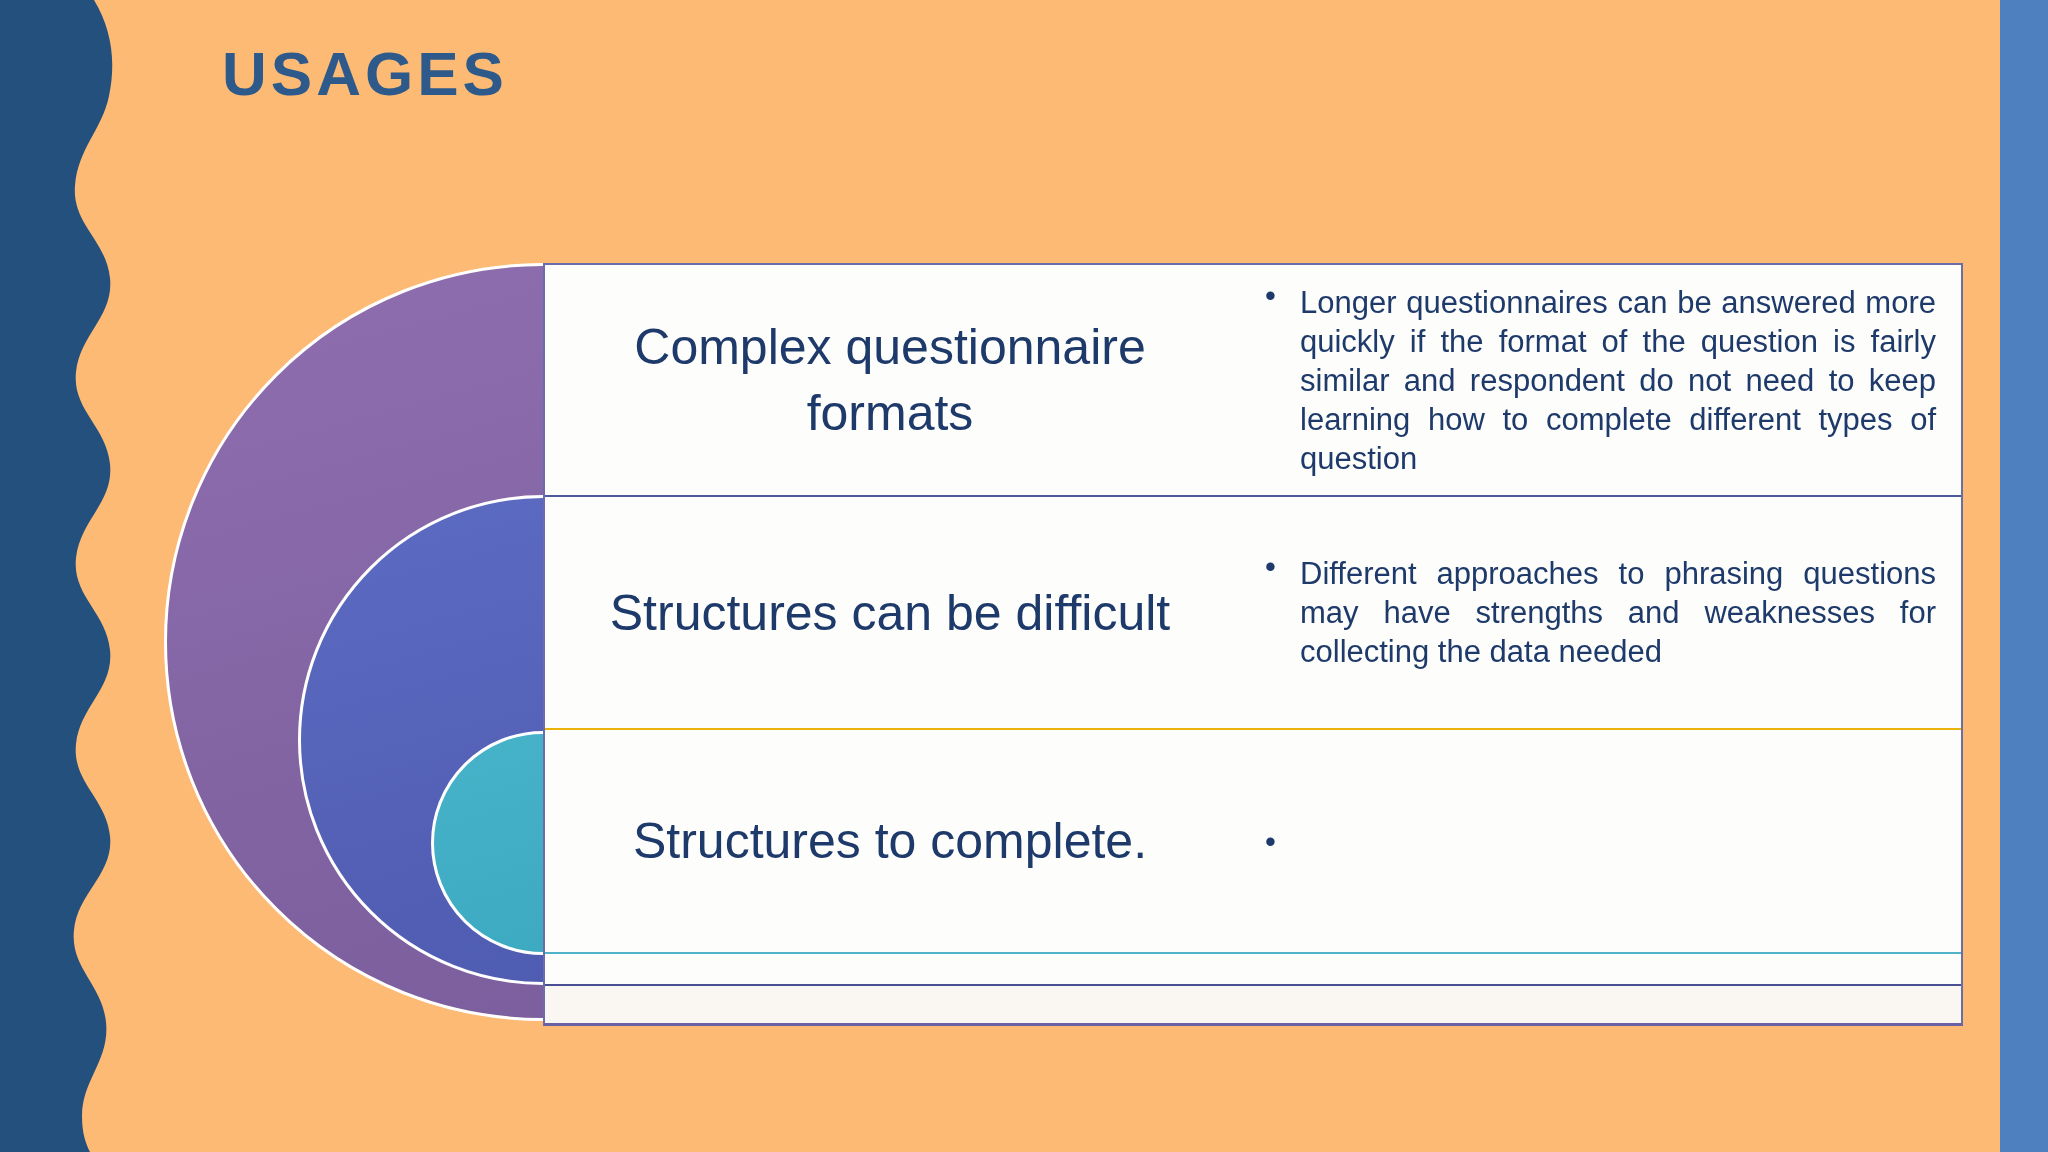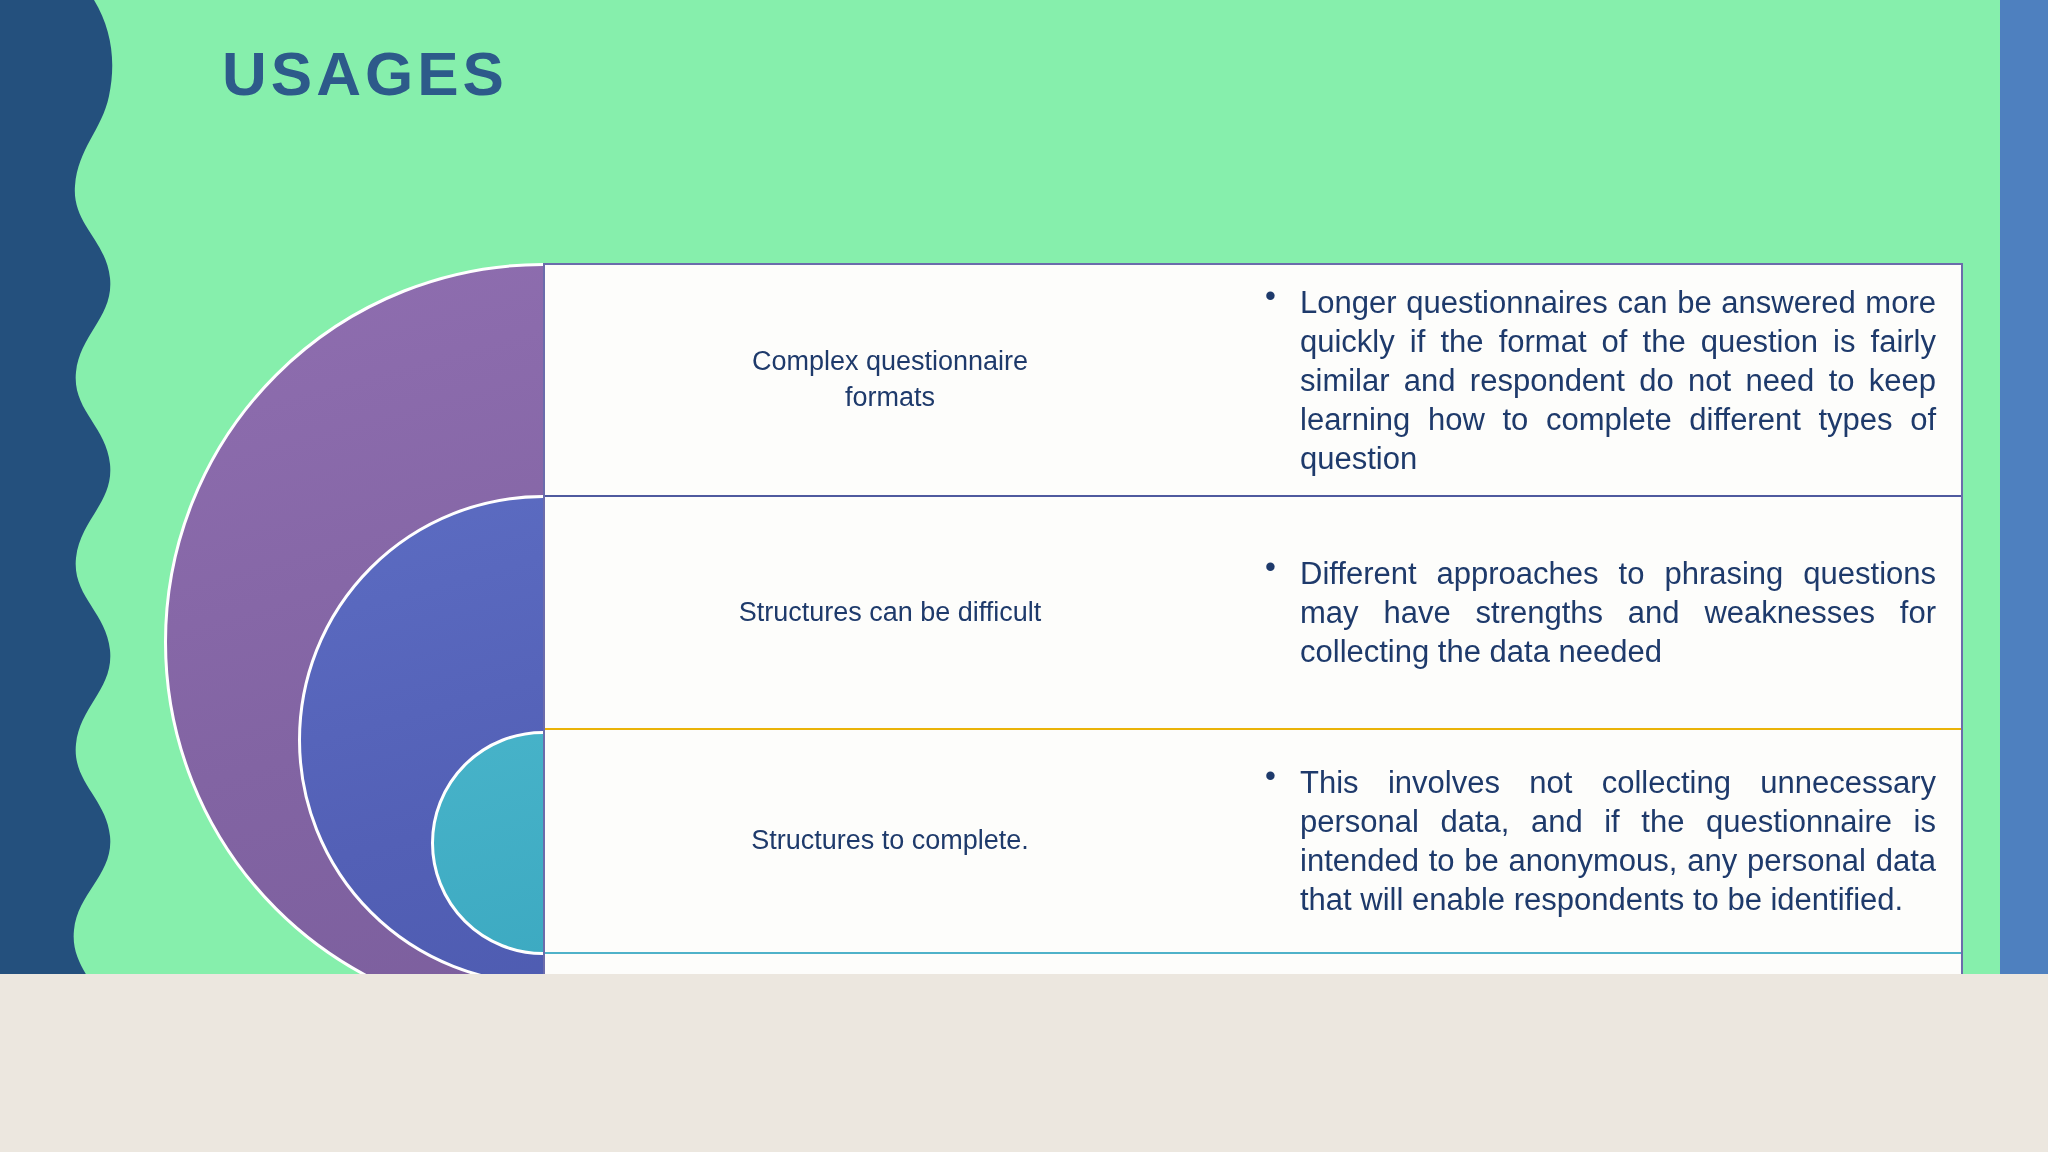--- a/index.html
+++ b/index.html
@@ -1,18 +1,18 @@
 <!DOCTYPE html>
 <html><head>
 <meta charset="utf-8">
 <style>
   html,body{margin:0;padding:0;background:#ece7df;}
   .slide{
-    position:relative;width:2048px;height:974px;overflow:hidden;
-    background:#86efac;
+    position:relative;width:2048px;height:1152px;overflow:hidden;
+    background:#fdba74;
     font-family:"Liberation Sans","DejaVu Sans",sans-serif;
   }
   .left-wave{position:absolute;left:0;top:0;z-index:3;}
   .right-strip{position:absolute;right:0;top:0;width:48px;height:1152px;background:#4e80bf;z-index:3;}
   .title{
     position:absolute;left:222px;top:38px;margin:0;z-index:4;
     font-size:62px;font-weight:bold;letter-spacing:4px;color:#2d5a8a;
   }
   .circle{position:absolute;border-radius:50%;box-sizing:border-box;border:3px solid #ffffff;z-index:1;}
   .circle-outer{left:164px;top:263px;width:758px;height:758px;
@@ -27,21 +27,21 @@
     border:2px solid #6b6cab;border-bottom:3px solid #6a60a4;
   }
   .row{display:flex;align-items:center;box-sizing:border-box;background:#fdfdfb;}
   .row-1{height:232px;border-bottom:2px solid #4f5a9e;}
   .row-2{height:233px;border-bottom:2px solid #eab308;}
   .row-3{height:224px;border-bottom:2px solid #4fb2c9;}
   .row-empty-a{height:32px;border-bottom:2px solid #4a4e95;}
   .row-empty-b{height:37px;background:#faf7f2;}
   .cell-heading{
     flex:0 0 690px;box-sizing:border-box;padding:0 30px;
-    text-align:center;font-size:27px;line-height:1.32;color:#1e3a6b;
+    text-align:center;font-size:50px;line-height:1.32;color:#1e3a6b;
     white-space:pre-line;
   }
   .cell-bullet{
     flex:1;display:flex;align-items:flex-start;
     box-sizing:border-box;padding:0 18px 0 30px;color:#1e3a6b;
   }
   .dot{flex:0 0 28px;width:28px;font-size:31px;line-height:39px;}
   .bullet-text{margin:7px;font-size:31px;line-height:39px;text-align:justify;}
 </style>
 </head>
@@ -92,21 +92,20 @@
       <div class="cell-bullet">
         <span class="dot">•</span>
         <p class="bullet-text">Different approaches to phrasing questions may have strengths and weaknesses for collecting the data needed</p>
       </div>
     </div>
 
     <div class="row row-3">
       <div class="cell-heading">Structures to complete.</div>
       <div class="cell-bullet">
         <span class="dot">•</span>
-        <p class="bullet-text">This involves not collecting unnecessary personal data, and if the questionnaire is intended to be anonymous, any personal data that will enable respondents to be identified.</p>
       </div>
     </div>
 
     <div class="row row-empty-a"></div>
     <div class="row row-empty-b"></div>
 
   </div>
 
 </div>
 

